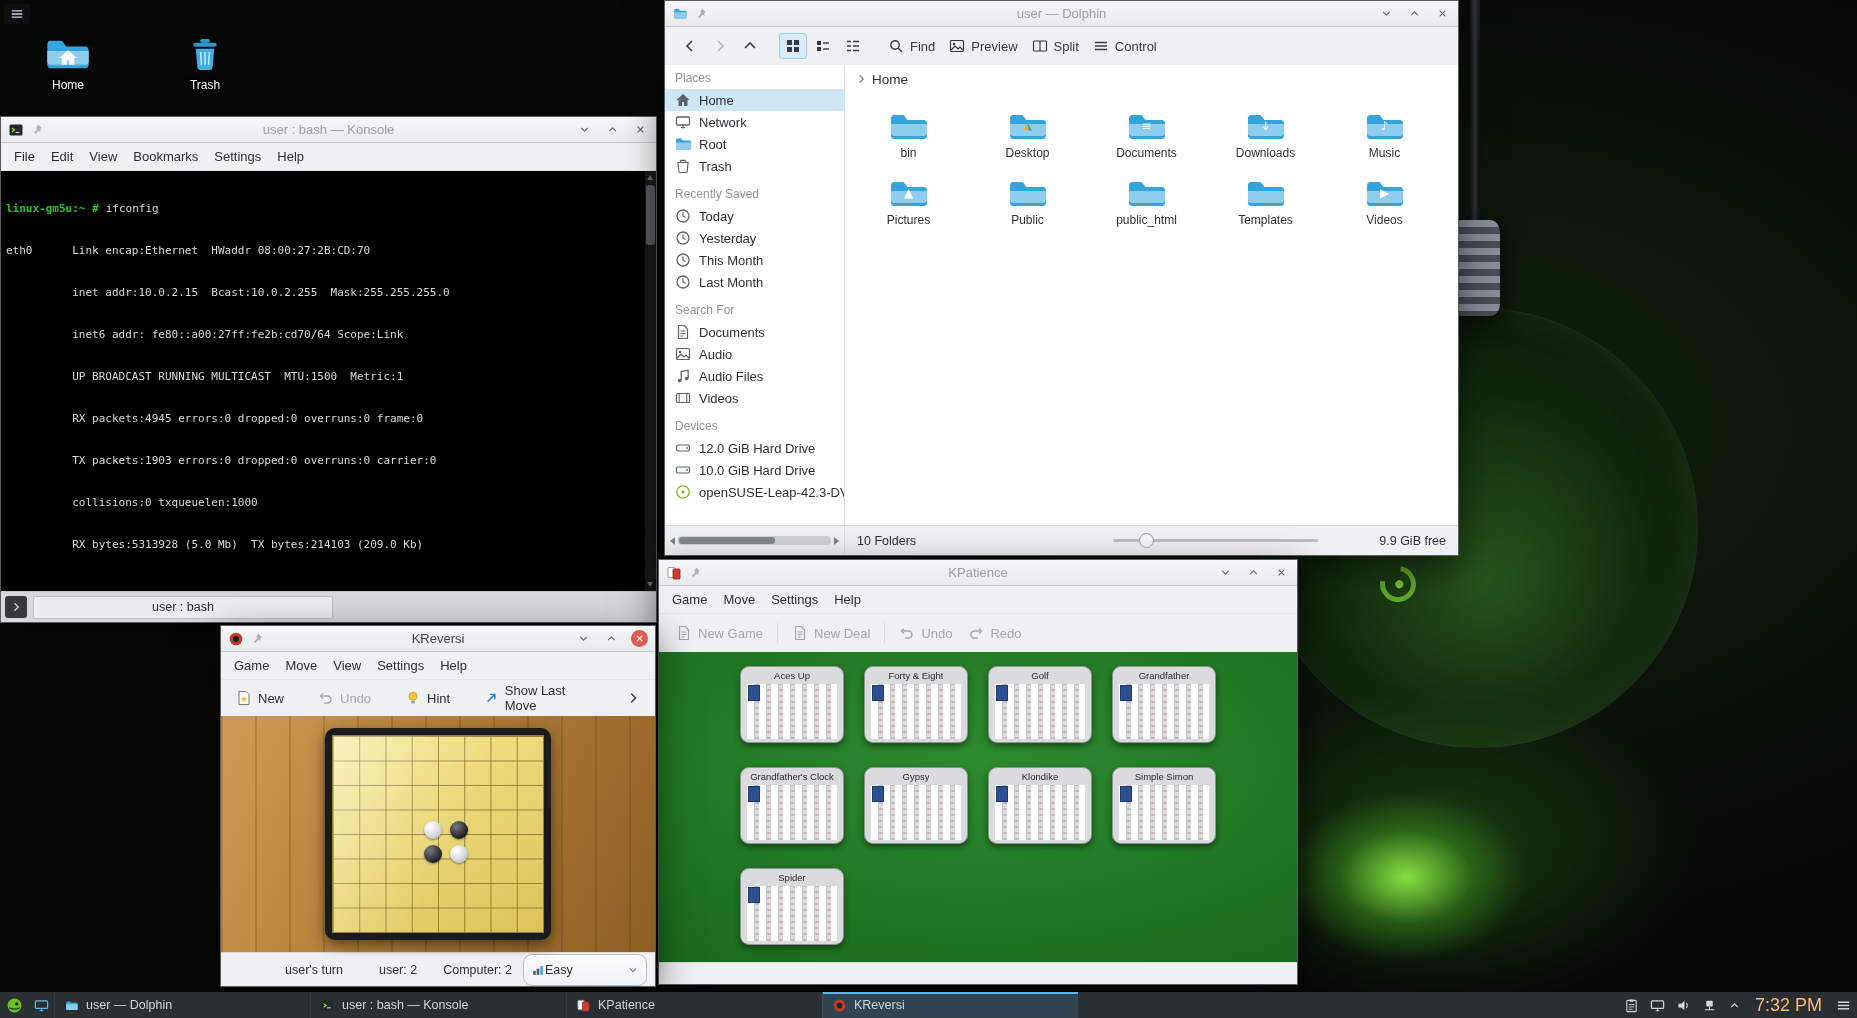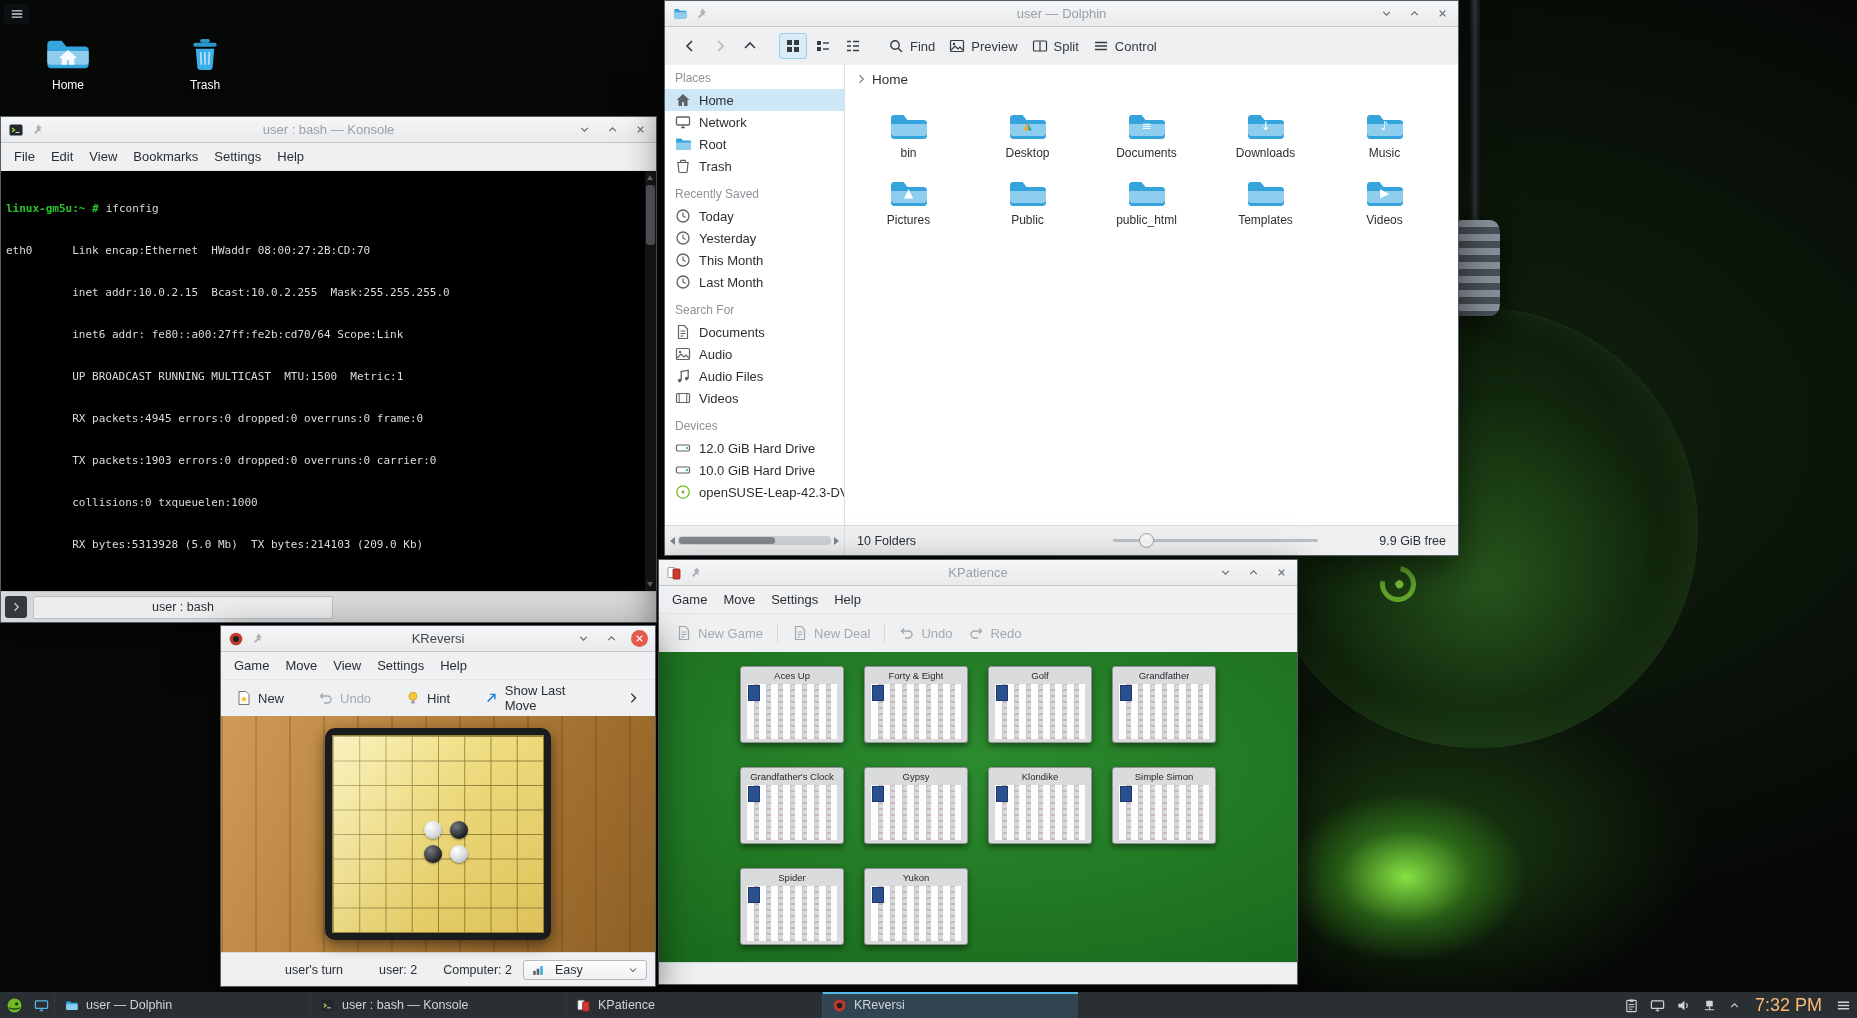--- a/index.html
+++ b/index.html
@@ -76,41 +76,41 @@
 .sarr.r{border-left:5px solid #7f8488}
 .cnt{margin-left:12px}
 .zoom{margin-left:auto;width:205px;height:100%;display:flex;align-items:center}
 .ztrack{width:100%;height:3px;background:#bcc0c3;border-radius:2px;position:relative}
 .zhandle{position:absolute;left:26px;top:-6px;width:15px;height:15px;border-radius:50%;background:#f6f7f8;border:1px solid #9aa0a4}
 .free{width:118px;text-align:right;margin:0 12px 0 10px}
 
 #kpat{left:658px;top:559px;width:640px;height:426px;z-index:14}
 .ptoolbar{height:38px;display:flex;align-items:center;gap:2px;padding:0 10px;font-size:13px;color:#a4a9ad;background:#eff0f1}
 .felt{height:310px;background:radial-gradient(900px 420px at 50% 35%, #2c8b2e, #135f16 80%, #0d4f10);display:grid;grid-template-columns:repeat(4,104px);grid-auto-rows:101px;column-gap:20px;padding:14px 0 0 81px;align-content:start}
-.gtile{width:104px;height:77px;background:#dadbdc;border:1px solid #8f9397;border-radius:3px;box-shadow:0 3px 6px rgba(0,0,0,.45);display:flex;flex-direction:column;align-items:center;padding:3px 18px;gap:3px}
+.gtile{width:104px;height:77px;background:#dadbdc;border:1px solid #8f9397;border-radius:9px;box-shadow:0 3px 6px rgba(0,0,0,.45);display:flex;flex-direction:column;align-items:center;padding:3px 18px;gap:3px}
 .gname{font-size:9.5px;color:#26292c;white-space:nowrap;overflow:hidden;max-width:92px}
 .mini{width:90px;flex:1;position:relative;background:repeating-linear-gradient(90deg,#fdfdfd 0 7px,#c3c8cd 7px 8px,rgba(0,0,0,0) 8px 12px),repeating-linear-gradient(0deg,rgba(150,60,60,.22) 0 2px,rgba(0,0,0,0) 2px 6px)}
 .mini::before{content:"";position:absolute;left:1px;top:1px;width:10px;height:14px;background:#2c4f8f;border:1px solid #1d3a6e}
 .kstatus{height:22px;background:#eff0f1;border-top:1px solid #d7dadc}
 
 #krev{left:220px;top:625px;width:436px;height:362px;z-index:16}
 .rtoolbar{height:36px;display:flex;align-items:center;gap:20px;padding:0 8px;font-size:13px;color:#2b2f33;background:#eff0f1}
 .rtoolbar .dis{color:#a4a9ad}
 .wood{position:relative;height:236px;background:repeating-linear-gradient(90deg,rgba(62,32,6,.18) 0 2px,rgba(0,0,0,0) 2px 34px),linear-gradient(115deg,#cf9b57 0%,#b5813c 40%,#8d5f24 100%)}
 .board{position:absolute;left:50%;top:12px;transform:translateX(-50%);width:226px;height:212px;background:#1a1b1d;border-radius:10px;padding:7px;box-shadow:0 5px 14px rgba(0,0,0,.5)}
 .bgrid{position:relative;width:100%;height:100%;background:linear-gradient(150deg,#f5e88f,#dec25a);border:1px solid #93803a}
 .glines{position:absolute;inset:0;background-image:linear-gradient(to right,rgba(130,110,40,.8) 1px,rgba(0,0,0,0) 1px),linear-gradient(to bottom,rgba(130,110,40,.8) 1px,rgba(0,0,0,0) 1px);background-size:12.5% 12.5%}
 .sheen{position:absolute;inset:0;background:linear-gradient(115deg,rgba(255,255,255,.42),rgba(255,255,255,.1) 38%,rgba(255,255,255,0) 58%)}
 .piece{position:absolute;width:18px;height:18px;border-radius:50%;box-shadow:0 1px 2px rgba(0,0,0,.45)}
 .piece.w{background:radial-gradient(circle at 35% 30%,#ffffff,#d6dade 55%,#9ba1a6)}
 .piece.b{background:radial-gradient(circle at 35% 30%,#70767c,#1b1d1f 70%)}
 .p1{left:91px;top:85px}.p2{left:117px;top:85px}.p3{left:91px;top:109px}.p4{left:117px;top:109px}
 .rstatus{height:34px;display:flex;align-items:center;background:#eff0f1;border-top:1px solid #d7dadc;font-size:12.5px;color:#2b2f33;padding:0 8px}
 .turn{margin-left:56px}.sc1{margin-left:36px}.sc2{margin-left:26px}
-.combo{margin-left:auto;width:124px;height:20px;display:flex;align-items:center;gap:10px;padding:0 7px;background:linear-gradient(#fdfdfe,#eef0f1);border:1px solid #b7babd;border-radius:3px}
+.combo{margin-left:auto;width:124px;height:32px;display:flex;align-items:center;gap:0;padding:0 7px;background:linear-gradient(#fdfdfe,#eef0f1);border:1px solid #b7babd;border-radius:9px}
 .combo .chev{margin-left:auto;color:#5d6368}
 
 .taskbar{position:absolute;left:0;top:992px;width:1857px;height:26px;background:#2a2f34;display:flex;align-items:center;z-index:60;color:#c9ced2}
 .launcher{width:28px;height:26px;display:flex;align-items:center;justify-content:center}
 .qicon{width:26px;height:26px;display:flex;align-items:center;justify-content:center;color:#57b8eb}
 .task{width:256px;height:26px;display:flex;align-items:center;gap:7px;padding:0 9px;font-size:12.5px;color:#cfd4d8;white-space:nowrap;overflow:hidden;border-left:1px solid rgba(255,255,255,.05)}
 .task.active{background:rgba(85,183,234,.16);box-shadow:inset 0 2px 0 #57b8eb}
 .tray{margin-left:auto;display:flex;align-items:center;gap:11px;padding:0 6px}
 .tray .ticon{color:#cfd4d8;display:flex;align-items:center}
 .clock{font-size:18px;color:#fdba74;margin:0 3px}
@@ -786,24 +786,20 @@
           <div class="mini"></div>
         </div>
       <div class="gtile">
           <span class="gname">Simple Simon</span>
           <div class="mini"></div>
         </div>
       <div class="gtile">
           <span class="gname">Spider</span>
           <div class="mini"></div>
         </div>
-      <div class="gtile">
-          <span class="gname">Yukon</span>
-          <div class="mini"></div>
-        </div>
     </div>
     <div class="kstatus"></div>
   </div>
 
   <div class="window active-t" id="krev">
     <div class="titlebar">
       <svg width="16" height="16">
           <use href="#i-reversi"></use>
         </svg>
       <svg width="14" height="14" style="color:#7a8084">

